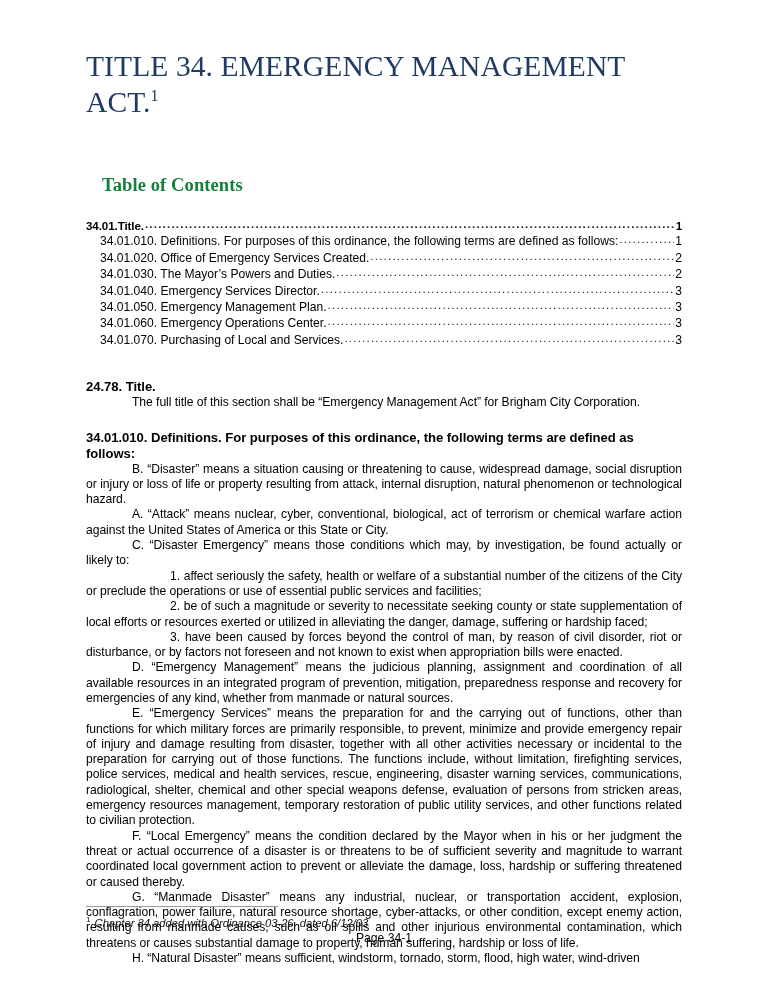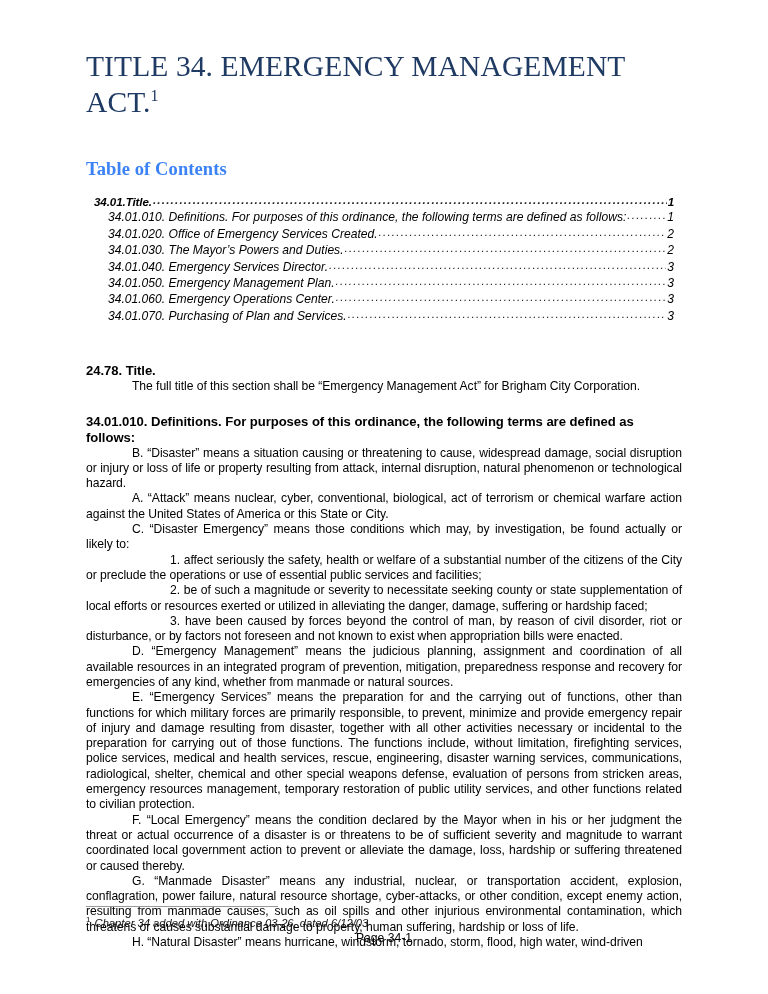--- a/index.html
+++ b/index.html
@@ -46,34 +46,33 @@
   }
   .doc-title .fn-mark {
     font-size: 16px;
     vertical-align: super;
     line-height: 0;
   }
 
   
   .toc-heading {
     font-family: "Liberation Serif", serif;
-    color: #3b82f6;
+    color: #15803d;
     font-size: 18.5px;
     font-weight: bold;
-    margin: 0;
+    margin: 16px;
     padding-top: 39px;
     letter-spacing: 0.1px;
   }
 
   .toc-list {
-    margin: 8px;
+    margin: 0;
     padding: 0;
     list-style: none;
     padding-top: 6px;
-    font-style: italic;
   }
   .toc-row {
     display: flex;
     align-items: baseline;
     font-size: 12.1px;
     line-height: 15.4px;
     white-space: nowrap;
     color: #000;
   }
   .toc-row.level-1 {
@@ -224,21 +223,21 @@
         <span class="toc-page">3</span>
       </div>
 
       <div class="toc-row level-2">
         <span class="toc-label">34.01.060. Emergency Operations Center.</span>
         <span class="toc-leader"></span>
         <span class="toc-page">3</span>
       </div>
 
       <div class="toc-row level-2">
-        <span class="toc-label">34.01.070. Purchasing of Plan and Services.</span>
+        <span class="toc-label">34.01.070. Purchasing of Local and Services.</span>
         <span class="toc-leader"></span>
         <span class="toc-page">3</span>
       </div>
 
     </div>
 
     <div class="body-wrap">
 
       <div class="sec-head">24.78. Title.</div>
       <p class="para indent">The full title of this section shall be “Emergency Management Act” for Brigham City Corporation.</p>
@@ -248,21 +247,21 @@
       <p class="para indent">B.   “Disaster” means a situation causing or threatening to cause, widespread damage, social disruption or injury or loss of life or property resulting from attack, internal disruption, natural phenomenon or technological hazard.</p>
       <p class="para indent">A.   “Attack” means nuclear, cyber, conventional, biological, act of terrorism or chemical warfare action against the United States of America or this State or City.</p>
       <p class="para indent">C.   “Disaster Emergency” means those conditions which may, by investigation, be found actually or likely to:</p>
       <p class="para indent-deep">1.   affect seriously the safety, health or welfare of a substantial number of the citizens of the City or preclude the operations or use of essential public services and facilities;</p>
       <p class="para indent-deep">2.  be of such a magnitude or severity to necessitate seeking county or state supplementation of local efforts or resources exerted or utilized in alleviating the danger, damage, suffering or hardship faced;</p>
       <p class="para indent-deep">3.   have been caused by forces beyond the control of man, by reason of civil disorder, riot or disturbance, or by factors not foreseen and not known to exist when appropriation bills were enacted.</p>
       <p class="para indent">D.   “Emergency Management” means the judicious planning, assignment and coordination of all available resources in an integrated program of prevention, mitigation, preparedness response and recovery for emergencies of any kind, whether from manmade or natural sources.</p>
       <p class="para indent">E.   “Emergency Services” means the preparation for and the carrying out of functions, other than functions for which military forces are primarily responsible, to prevent, minimize and provide emergency repair of injury and damage resulting from disaster, together with all other activities necessary or incidental to the preparation for carrying out of those functions. The functions include, without limitation, firefighting services, police services, medical and health services, rescue, engineering, disaster warning services, communications, radiological, shelter, chemical and other special weapons defense, evaluation of persons from stricken areas, emergency resources management, temporary restoration of public utility services, and other functions related to civilian protection.</p>
       <p class="para indent">F.   “Local Emergency” means the condition declared by the Mayor when in his or her judgment the threat or actual occurrence of a disaster is or threatens to be of sufficient severity and magnitude to warrant coordinated local government action to prevent or alleviate the damage, loss, hardship or suffering threatened or caused thereby.</p>
       <p class="para indent"><span>G.   “Manmade Disaster” means any industrial, nuclear, or transportation accident, explosion, conflagration, power failure, natural resource shortage, </span><span class="ital">cyber-attacks,</span><span> or other condition, except enemy action, resulting from manmade causes, such as oil spills and other injurious environmental contamination, which threatens or causes substantial damage to property, human suffering, hardship or loss of life.</span></p>
-      <p class="para indent">H.   “Natural Disaster” means hurricane, windstorm, tornado, storm, flood, high water, wind-driven</p>
+      <p class="para indent">H.   “Natural Disaster” means sufficient, windstorm, tornado, storm, flood, high water, wind-driven</p>
 
     </div>
 
   </div>
 
   <div class="footnote-sep"></div>
   <div class="footnote"><span class="fn-num">1</span><span> Chapter 34 added with Ordinance 03-26, dated 6/12/03</span></div>
 
   <div class="page-footer">Page 34-1</div>
 

